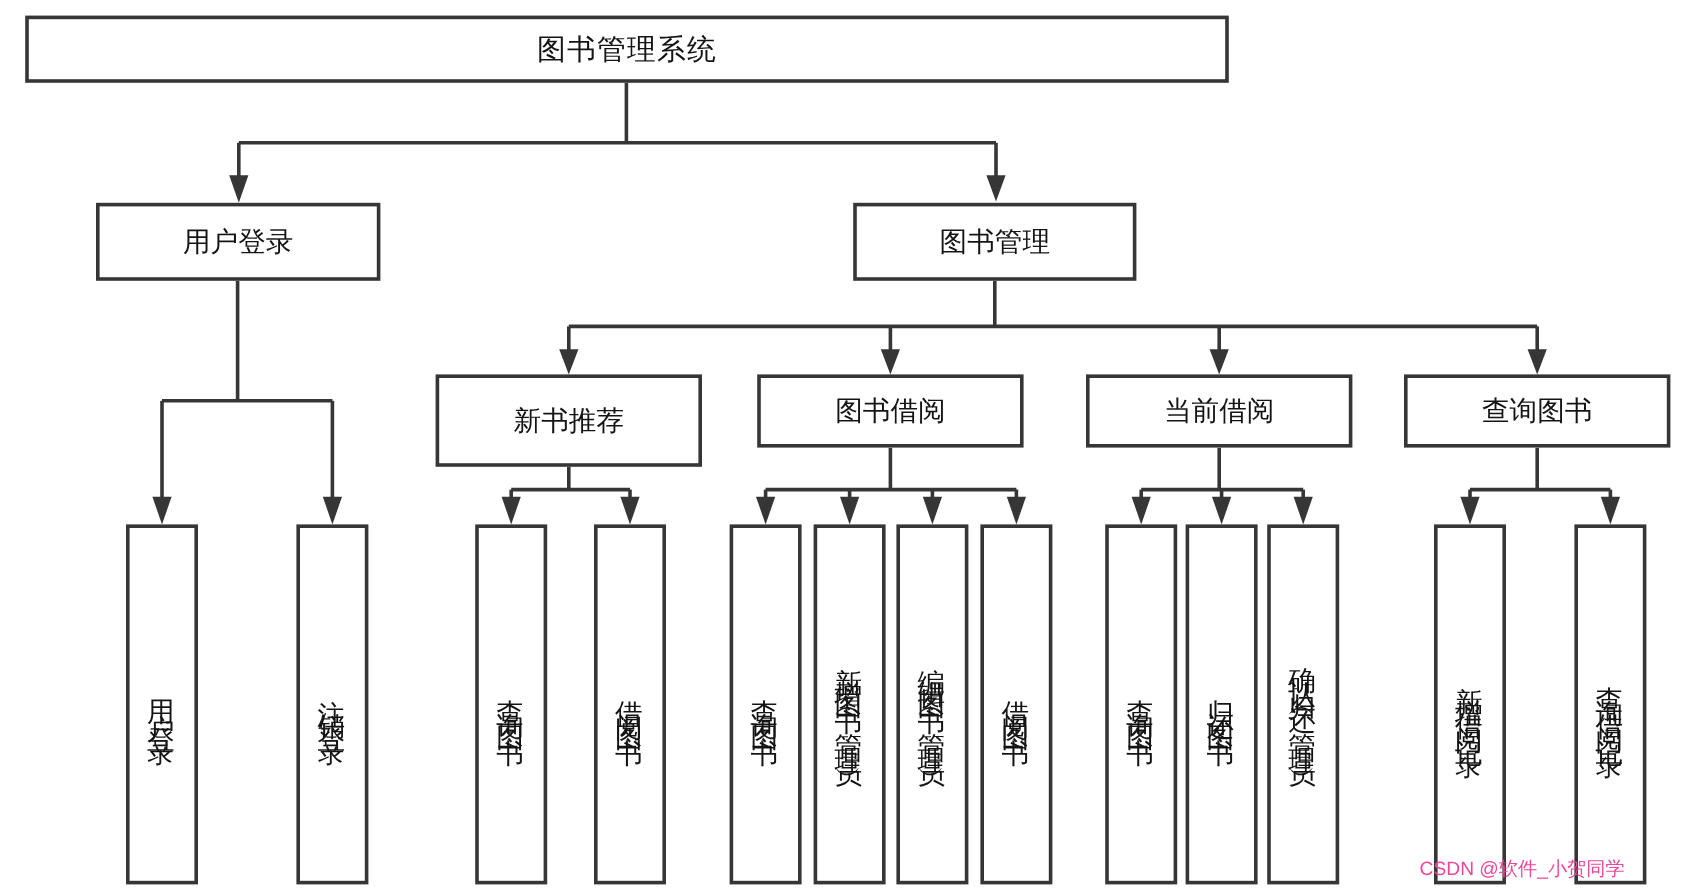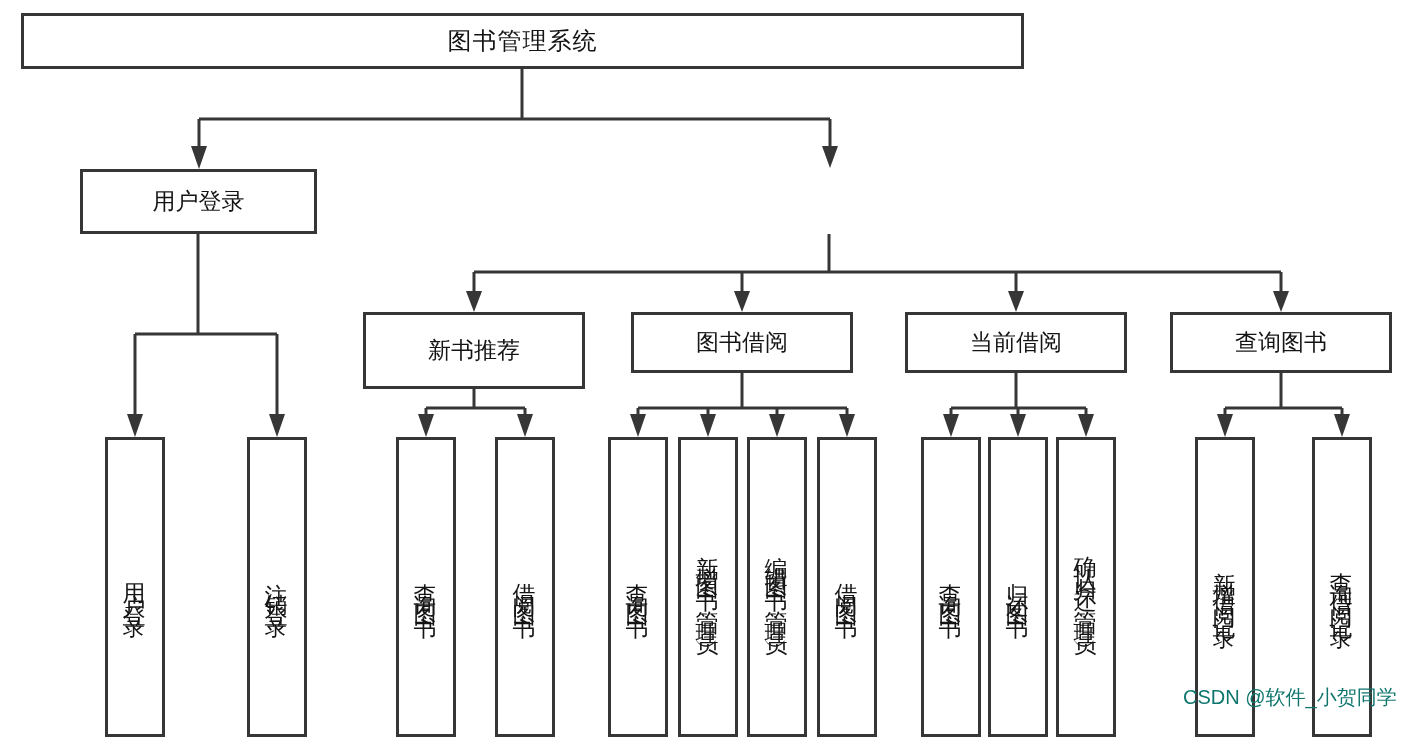--- a/index.html
+++ b/index.html
@@ -28,24 +28,24 @@
   .box.v {
     writing-mode: vertical-rl;
     text-orientation: mixed;
     letter-spacing: 11px;
     font-size: 23px;
     text-align: center;
   }
   .watermark {
     position: absolute;
     left: 1183px;
-    top: 684px;
+    top: 714px;
     width: 222px;
-    color: #0f766e;
-    font-size: 20px;
+    color: #ec4899;
+    font-size: 16px;
     z-index: 5;
     white-space: nowrap;
   }
 </style>
 </head>
 <body>
 
 <div id="stage">
 
   <svg id="wires" viewBox="0 0 1405 747" xmlns="http://www.w3.org/2000/svg" fill="none" stroke="#363636" stroke-width="3">
@@ -110,20 +110,23 @@
       <polygon points="1334,414 1350,414 1342,437" fill="#363636" stroke="none"></polygon>
   </svg>
 
   <div class="box root" style="left:21px; top:13px; width:1003px; height:56px">
     <span>图书管理系统</span>
   </div>
 
   <div class="box" style="left:80px; top:169px; width:237px; height:65px">
     <span>用户登录</span>
   </div>
+  <div class="box" style="left:711px; top:169px; width:236px; height:65px">
+    <span>图书管理</span>
+  </div>
 
   <div class="box" style="left:363px; top:312px; width:222px; height:77px">
     <span>新书推荐</span>
   </div>
   <div class="box" style="left:631px; top:312px; width:222px; height:61px">
     <span>图书借阅</span>
   </div>
   <div class="box" style="left:905px; top:312px; width:222px; height:61px">
     <span>当前借阅</span>
   </div>

